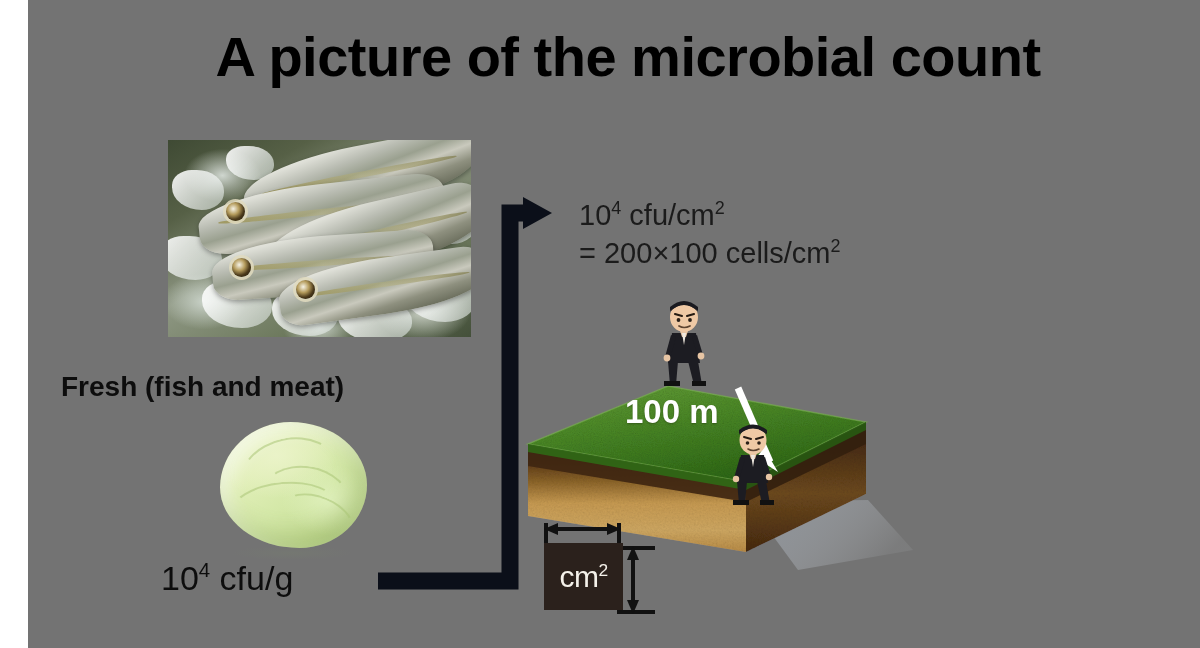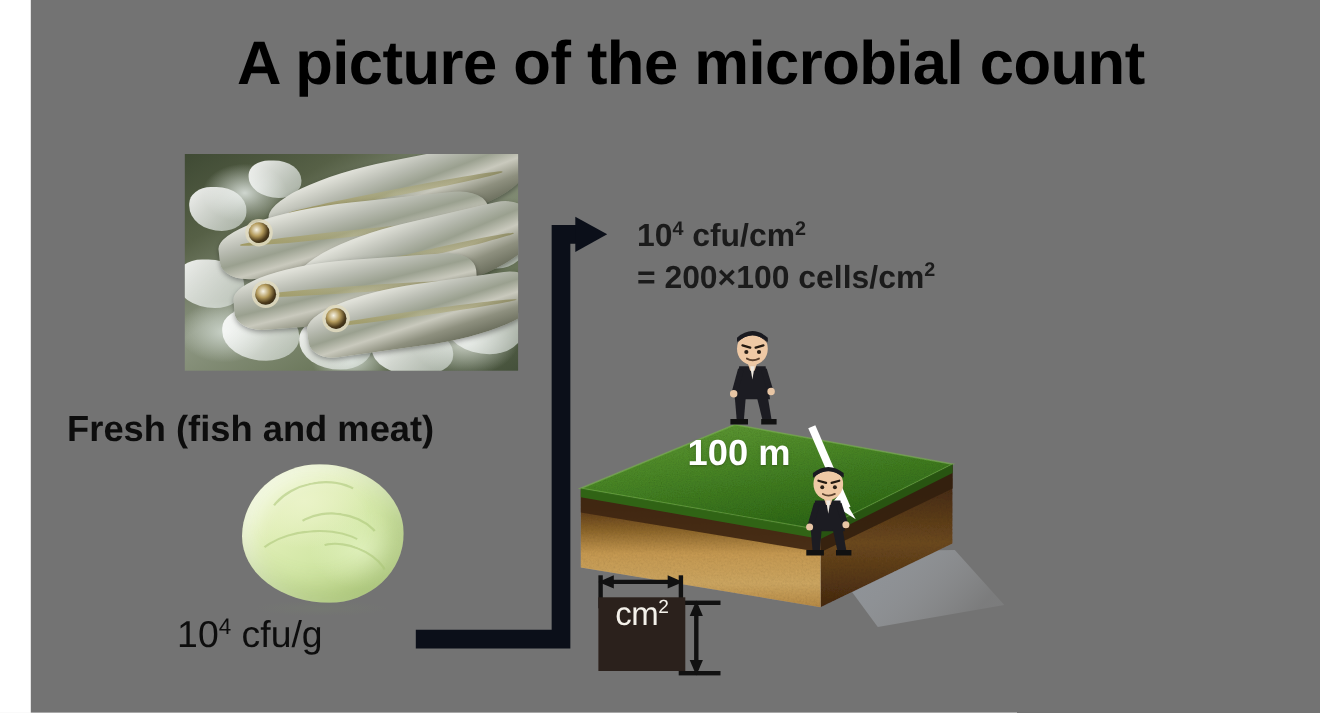--- a/index.html
+++ b/index.html
@@ -42,32 +42,32 @@
     font-size: 30px;
     font-weight: 700;
     color: #111111;
     white-space: nowrap;
   }
   .formula {
     position: absolute;
     left: 551px;
     top: 196px;
     font-size: 29px;
-    font-weight: 700;
+    font-weight: 400;
     color: #1b1b1b;
     line-height: 1.32;
     white-space: nowrap;
   }
   .formula sup { font-size: 0.62em; vertical-align: super; }
 
   .label-fresh {
     position: absolute;
     left: 33px;
     top: 371px;
-    font-size: 33px;
+    font-size: 28px;
     font-weight: 600;
     color: #0d0d0d;
     white-space: nowrap;
   }
   .label-cfu-g {
     position: absolute;
     left: 133px;
     top: 578px;
     font-size: 34px;
     font-weight: 400;
@@ -171,21 +171,21 @@
 
   
   .cm2-box {
     position: absolute;
     left: 516px;
     top: 543px;
     width: 79px;
     height: 67px;
     background: #2b211c;
     display: flex;
-    align-items: flex-start;
+    align-items: center;
     justify-content: center;
   }
   .cm2-box .txt {
     color: #f4f1ea;
     font-size: 30px;
     font-weight: 400;
     line-height: 1;
     letter-spacing: -0.5px;
   }
   .cm2-box .txt sup { font-size: 0.58em; vertical-align: super; }

